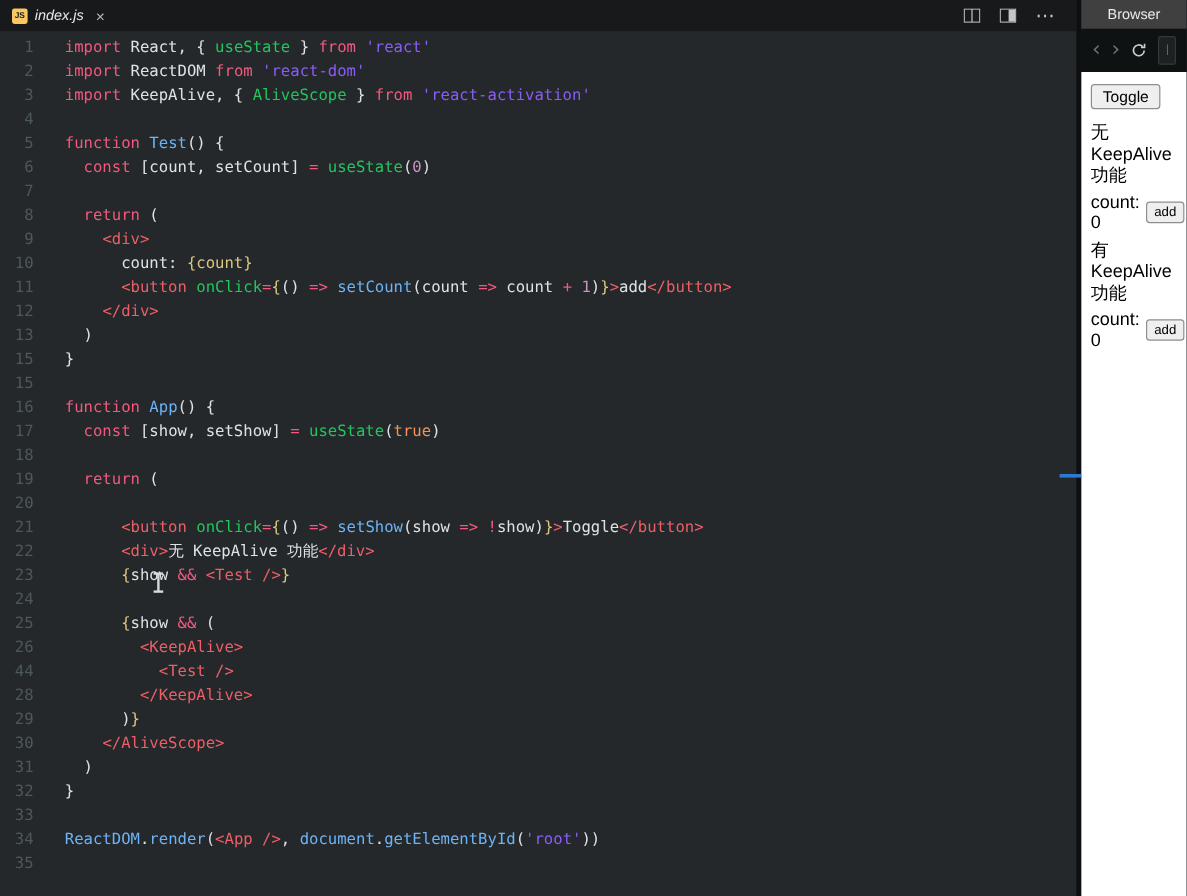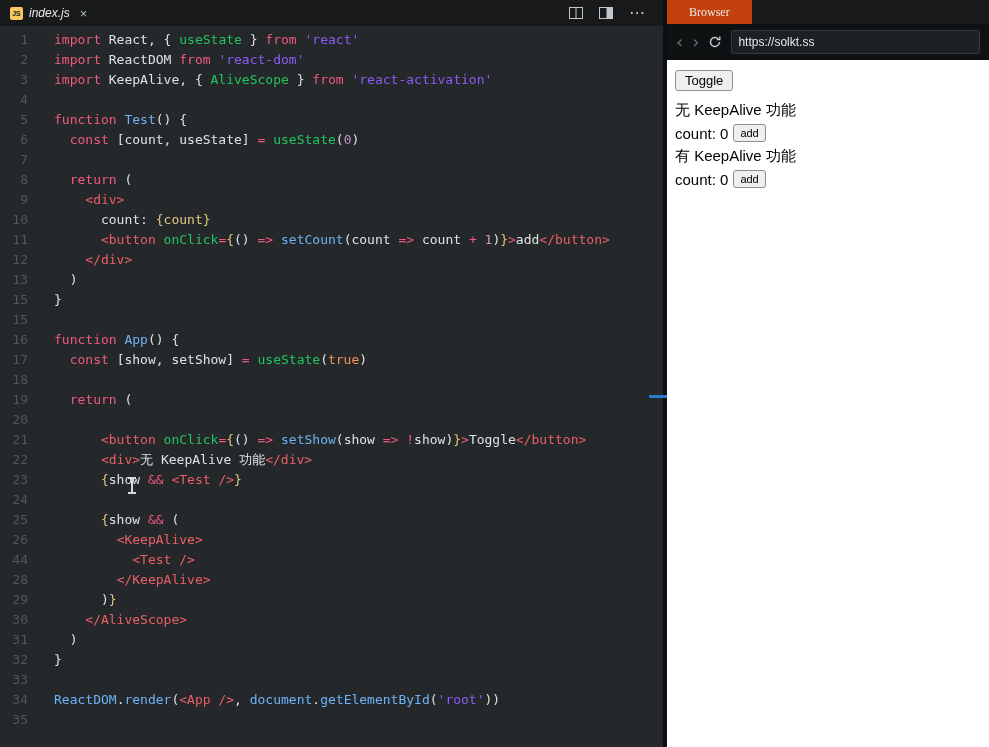--- a/index.html
+++ b/index.html
@@ -1,19 +1,19 @@
 <!DOCTYPE html>
 <html><head>
 <meta charset="utf-8">
 <style>
   html,body{margin:0;padding:0;background:#101314;}
   .app{position:relative;width:989px;height:747px;display:flex;background:#24282a;overflow:hidden;
        font-family:"DejaVu Sans Mono",monospace;}
   
-  .editor-pane{width:663px;flex:none;display:flex;flex-direction:column;background:#24282a;}
+  .editor-pane{width:897px;flex:none;display:flex;flex-direction:column;background:#24282a;}
   .tabbar{height:26px;flex:none;background:#17191a;display:flex;align-items:center;}
   .tab{display:flex;align-items:center;gap:6px;padding:0 10px;height:100%;cursor:pointer;}
   .js-icon{width:13px;height:13px;background:#fac863;color:#17191a;font-size:7px;font-weight:bold;
            display:flex;align-items:center;justify-content:center;border-radius:2px;
            font-family:"Liberation Sans",sans-serif;}
   .tab-label{color:#e8eaeb;font-size:12px;font-style:italic;font-family:"Liberation Sans",sans-serif;}
   .tab-close{color:#b7bcbe;font-size:13px;margin-left:4px;cursor:pointer;font-family:"Liberation Sans",sans-serif;}
   .tabbar-actions{margin-left:auto;display:flex;align-items:center;gap:16px;padding-right:18px;}
   .tb-icon{display:flex;align-items:center;cursor:pointer;}
   .tb-more{color:#c2c7c9;font-size:16px;line-height:10px;cursor:pointer;font-family:"DejaVu Sans",sans-serif;}
@@ -29,21 +29,21 @@
   .tk-comp{color:#6db3f7;}
   .tk-num{color:#c594c5;}
   .tk-bool{color:#f99157;}
   .tk-jx{color:#dfc57e;}
   
   .divider{width:4px;flex:none;background:#0d0f10;position:relative;cursor:col-resize;}
   .scroll-indicator{position:absolute;top:395px;right:0;width:18px;height:3px;background:#2a7ad4;z-index:6;}
   
   .browser-pane{flex:1;display:flex;flex-direction:column;min-width:0;}
   .browser-header{height:24px;flex:none;background:#17191a;display:flex;align-items:stretch;}
-  .browser-tab{background:#c2410c;color:#e8eaeb;font-size:12px;font-family:Liberation Serif, serif;
+  .browser-tab{background:#404040;color:#e8eaeb;font-size:12px;font-family:Liberation Sans, sans-serif;
                display:flex;align-items:center;padding:0 22px;cursor:pointer;}
   .browser-nav{height:36px;flex:none;background:#0f1213;display:flex;align-items:center;gap:9px;padding:0 9px;}
   .nav-btn{color:#6b7478;font-size:18px;line-height:18px;cursor:pointer;font-family:"DejaVu Sans",sans-serif;}
   .nav-refresh{display:flex;align-items:center;cursor:pointer;}
   .url-input{flex:1;min-width:0;height:22px;background:#1d2123;border:1px solid #33383a;border-radius:2px;
              color:#e6e9ea;font-size:12px;font-family:"Liberation Sans",sans-serif;padding:0 6px;outline:none;}
   .browser-content{flex:1;background:#ffffff;color:#000;padding:10px 8px;
                    font-family:"Liberation Sans",sans-serif;}
   .toggle-btn{background:#efefef;border:1px solid #8e8e8e;border-radius:3px;font-size:13px;
               font-family:"Liberation Sans",sans-serif;padding:2px 9px;cursor:pointer;margin-bottom:6px;}
@@ -85,21 +85,21 @@
         <span class="tb-more">⋯</span>
       </div>
     </div>
     <div class="code-area">
       <div id="code-lines">
           <div class="code-line"><span class="line-number">1</span><span class="line-content"><span class="tk-kw">import </span><span class="tk-fg">React, { </span><span class="tk-fn">useState</span><span class="tk-fg"> } </span><span class="tk-kw">from</span><span class="tk-fg"> </span><span class="tk-str">'react'</span></span></div>
           <div class="code-line"><span class="line-number">2</span><span class="line-content"><span class="tk-kw">import </span><span class="tk-fg">ReactDOM </span><span class="tk-kw">from</span><span class="tk-fg"> </span><span class="tk-str">'react-dom'</span></span></div>
           <div class="code-line"><span class="line-number">3</span><span class="line-content"><span class="tk-kw">import </span><span class="tk-fg">KeepAlive, { </span><span class="tk-fn">AliveScope</span><span class="tk-fg"> } </span><span class="tk-kw">from</span><span class="tk-fg"> </span><span class="tk-str">'react-activation'</span></span></div>
           <div class="code-line"><span class="line-number">4</span><span class="line-content"></span></div>
           <div class="code-line"><span class="line-number">5</span><span class="line-content"><span class="tk-kw">function </span><span class="tk-comp">Test</span><span class="tk-fg">() {</span></span></div>
-          <div class="code-line"><span class="line-number">6</span><span class="line-content"><span class="tk-fg">  </span><span class="tk-kw">const </span><span class="tk-fg">[count, useState] </span><span class="tk-kw">= </span><span class="tk-fn">useState</span><span class="tk-fg">(</span><span class="tk-num">0</span><span class="tk-fg">)</span></span></div>
+          <div class="code-line"><span class="line-number">6</span><span class="line-content"><span class="tk-fg">  </span><span class="tk-kw">const </span><span class="tk-fg">[count, setCount] </span><span class="tk-kw">= </span><span class="tk-fn">useState</span><span class="tk-fg">(</span><span class="tk-num">0</span><span class="tk-fg">)</span></span></div>
           <div class="code-line"><span class="line-number">7</span><span class="line-content"></span></div>
           <div class="code-line"><span class="line-number">8</span><span class="line-content"><span class="tk-fg">  </span><span class="tk-kw">return</span><span class="tk-fg"> (</span></span></div>
           <div class="code-line"><span class="line-number">9</span><span class="line-content"><span class="tk-fg">    </span><span class="tk-tag">&lt;div&gt;</span></span></div>
           <div class="code-line"><span class="line-number">10</span><span class="line-content"><span class="tk-fg">      count: </span><span class="tk-jx">{count}</span></span></div>
           <div class="code-line"><span class="line-number">11</span><span class="line-content"><span class="tk-fg">      </span><span class="tk-tag">&lt;button </span><span class="tk-fn">onClick</span><span class="tk-kw">=</span><span class="tk-jx">{</span><span class="tk-fg">() </span><span class="tk-kw">=&gt; </span><span class="tk-comp">setCount</span><span class="tk-fg">(count </span><span class="tk-kw">=&gt; </span><span class="tk-fg">count </span><span class="tk-kw">+ </span><span class="tk-num">1</span><span class="tk-fg">)</span><span class="tk-jx">}</span><span class="tk-tag">&gt;</span><span class="tk-fg">add</span><span class="tk-tag">&lt;/button&gt;</span></span></div>
           <div class="code-line"><span class="line-number">12</span><span class="line-content"><span class="tk-fg">    </span><span class="tk-tag">&lt;/div&gt;</span></span></div>
           <div class="code-line"><span class="line-number">13</span><span class="line-content"><span class="tk-fg">  )</span></span></div>
           <div class="code-line"><span class="line-number">15</span><span class="line-content"><span class="tk-fg">}</span></span></div>
           <div class="code-line"><span class="line-number">15</span><span class="line-content"></span></div>
           <div class="code-line"><span class="line-number">16</span><span class="line-content"><span class="tk-kw">function </span><span class="tk-comp">App</span><span class="tk-fg">() {</span></span></div>

